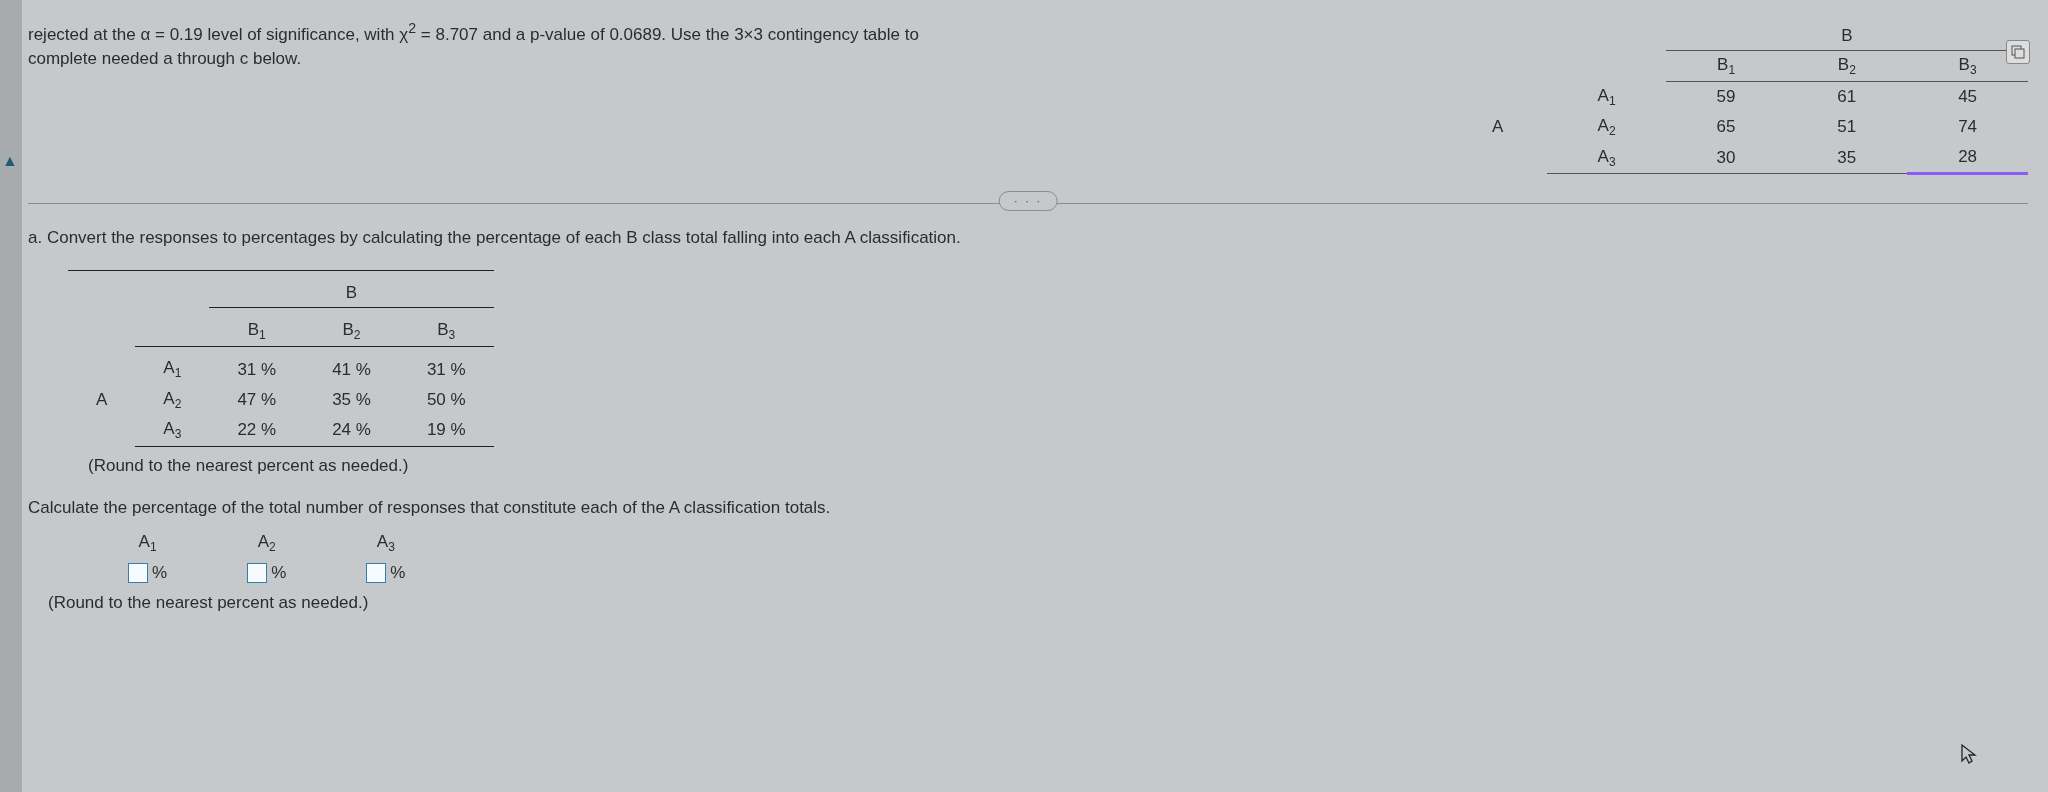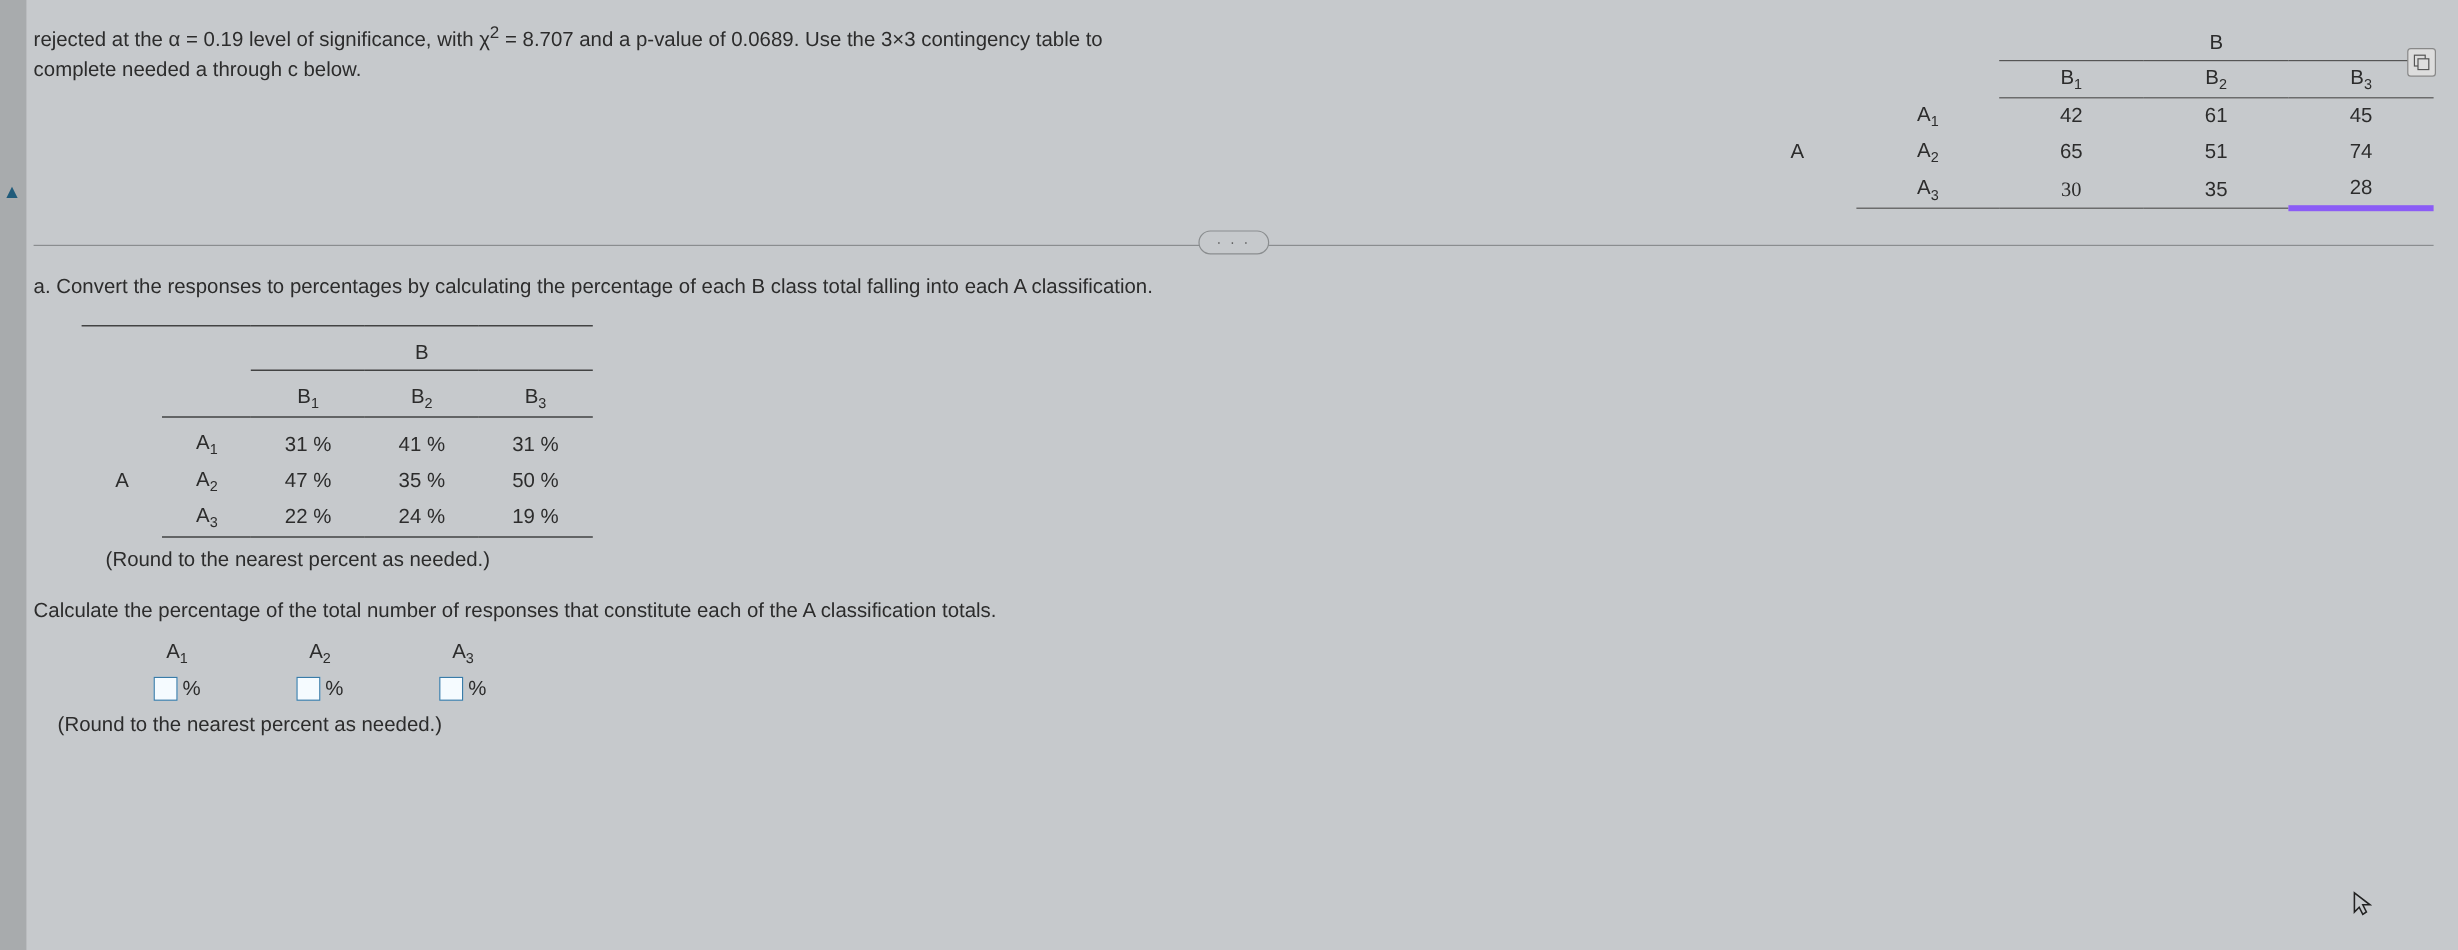--- a/index.html
+++ b/index.html
@@ -107,37 +107,37 @@
         <tr>
           <td></td>
               <td></td>
           <td style="border-bottom:1px solid #555;"><span>B</span><span class="sub">1</span></td>
           <td style="border-bottom:1px solid #555;"><span>B</span><span class="sub">2</span></td>
           <td style="border-bottom:1px solid #555;"><span>B</span><span class="sub">3</span></td>
         </tr>
         <tr>
           <td></td>
           <td><span>A</span><span class="sub">1</span></td>
-          <td>42</td>
+          <td>59</td>
           <td>61</td>
           <td>45</td>
         </tr>
         <tr>
           <td class="vspan">A</td>
           <td><span>A</span><span class="sub">2</span></td>
           <td>65</td>
           <td>51</td>
           <td>74</td>
         </tr>
         <tr>
           <td></td>
           <td style="border-bottom:1px solid #555;"><span>A</span><span class="sub">3</span></td>
-          <td style="border-bottom:1px solid #555;font-family:Liberation Serif, serif;">30</td>
+          <td style="border-bottom:1px solid #555;">30</td>
           <td style="border-bottom:1px solid #555;margin-top:12px;">35</td>
-          <td style="border-bottom:5px solid #8b5cf6;">28</td>
+          <td style="border-bottom:3px solid #8b5cf6;">28</td>
         </tr>
       </tbody>
         </table>
     </div>
   </div>
 
   <div class="divider-wrap">
     <div class="divider-line"></div>
     <div class="pill">· · ·</div>
   </div>

